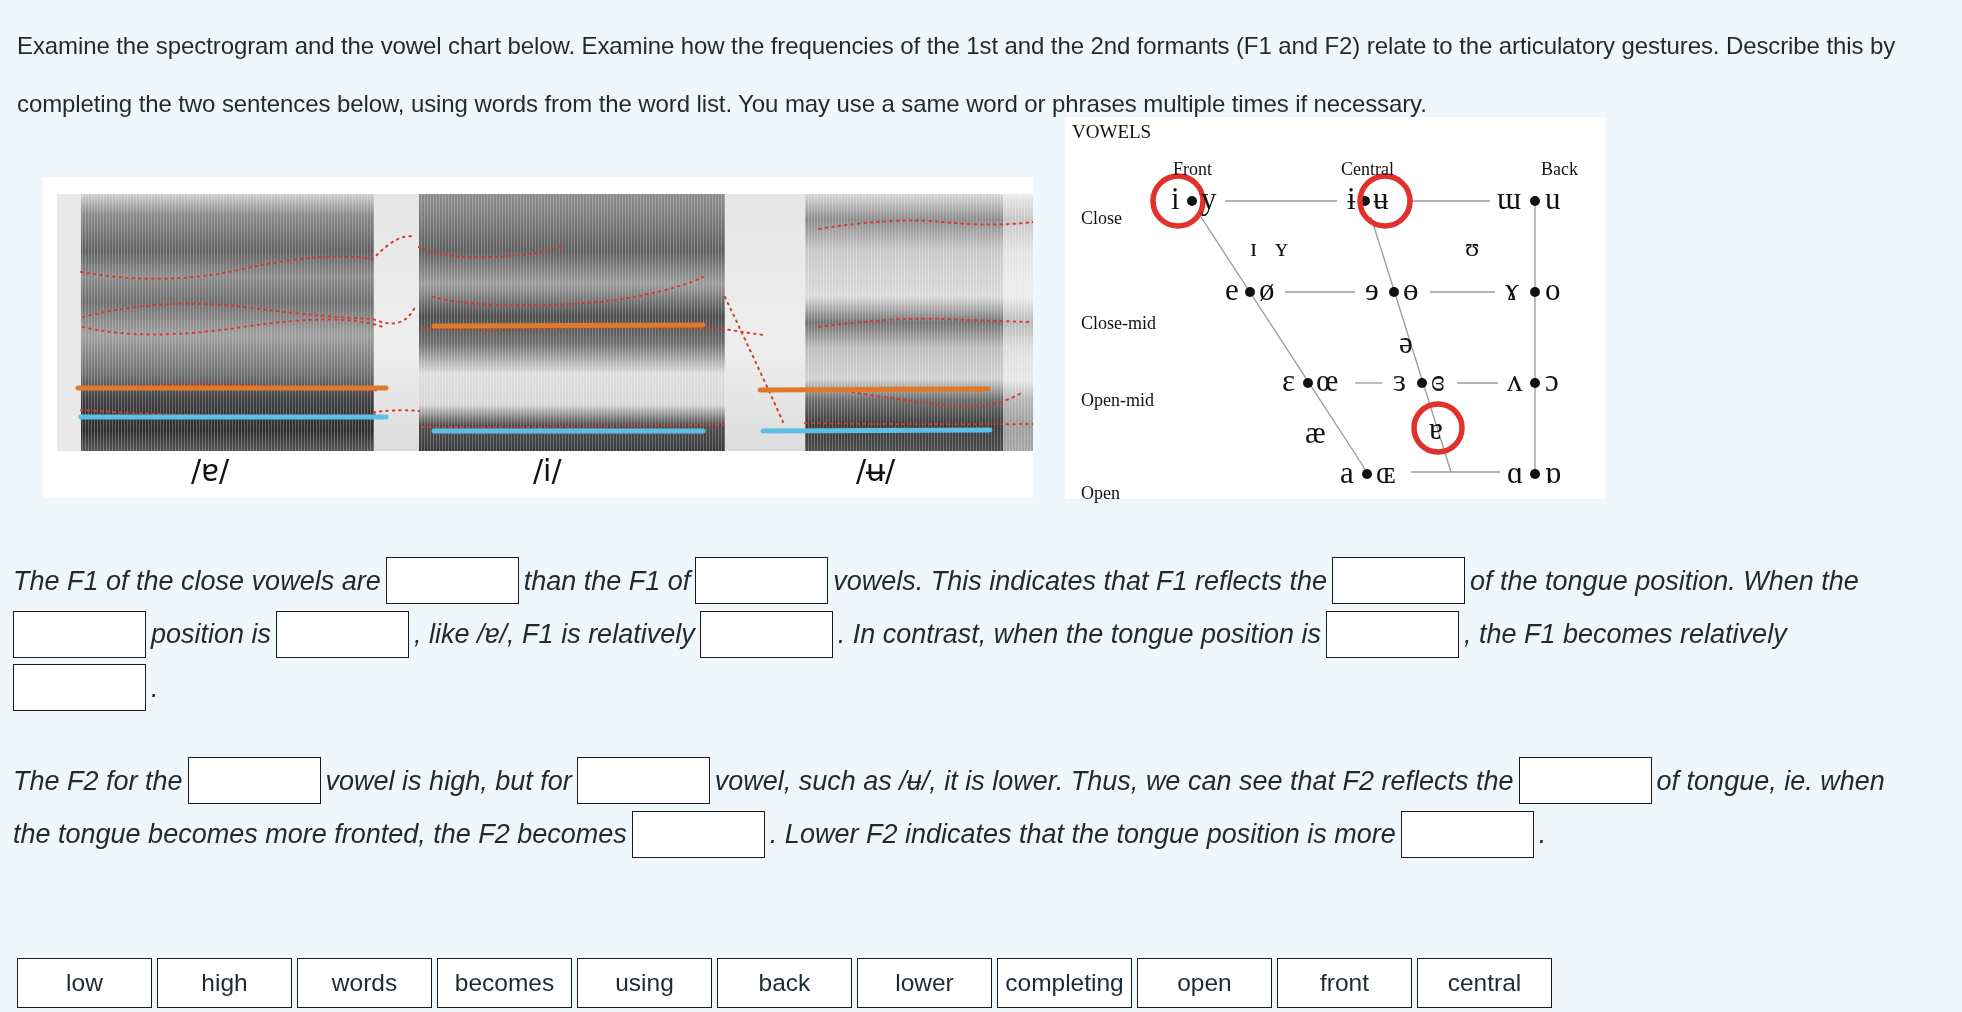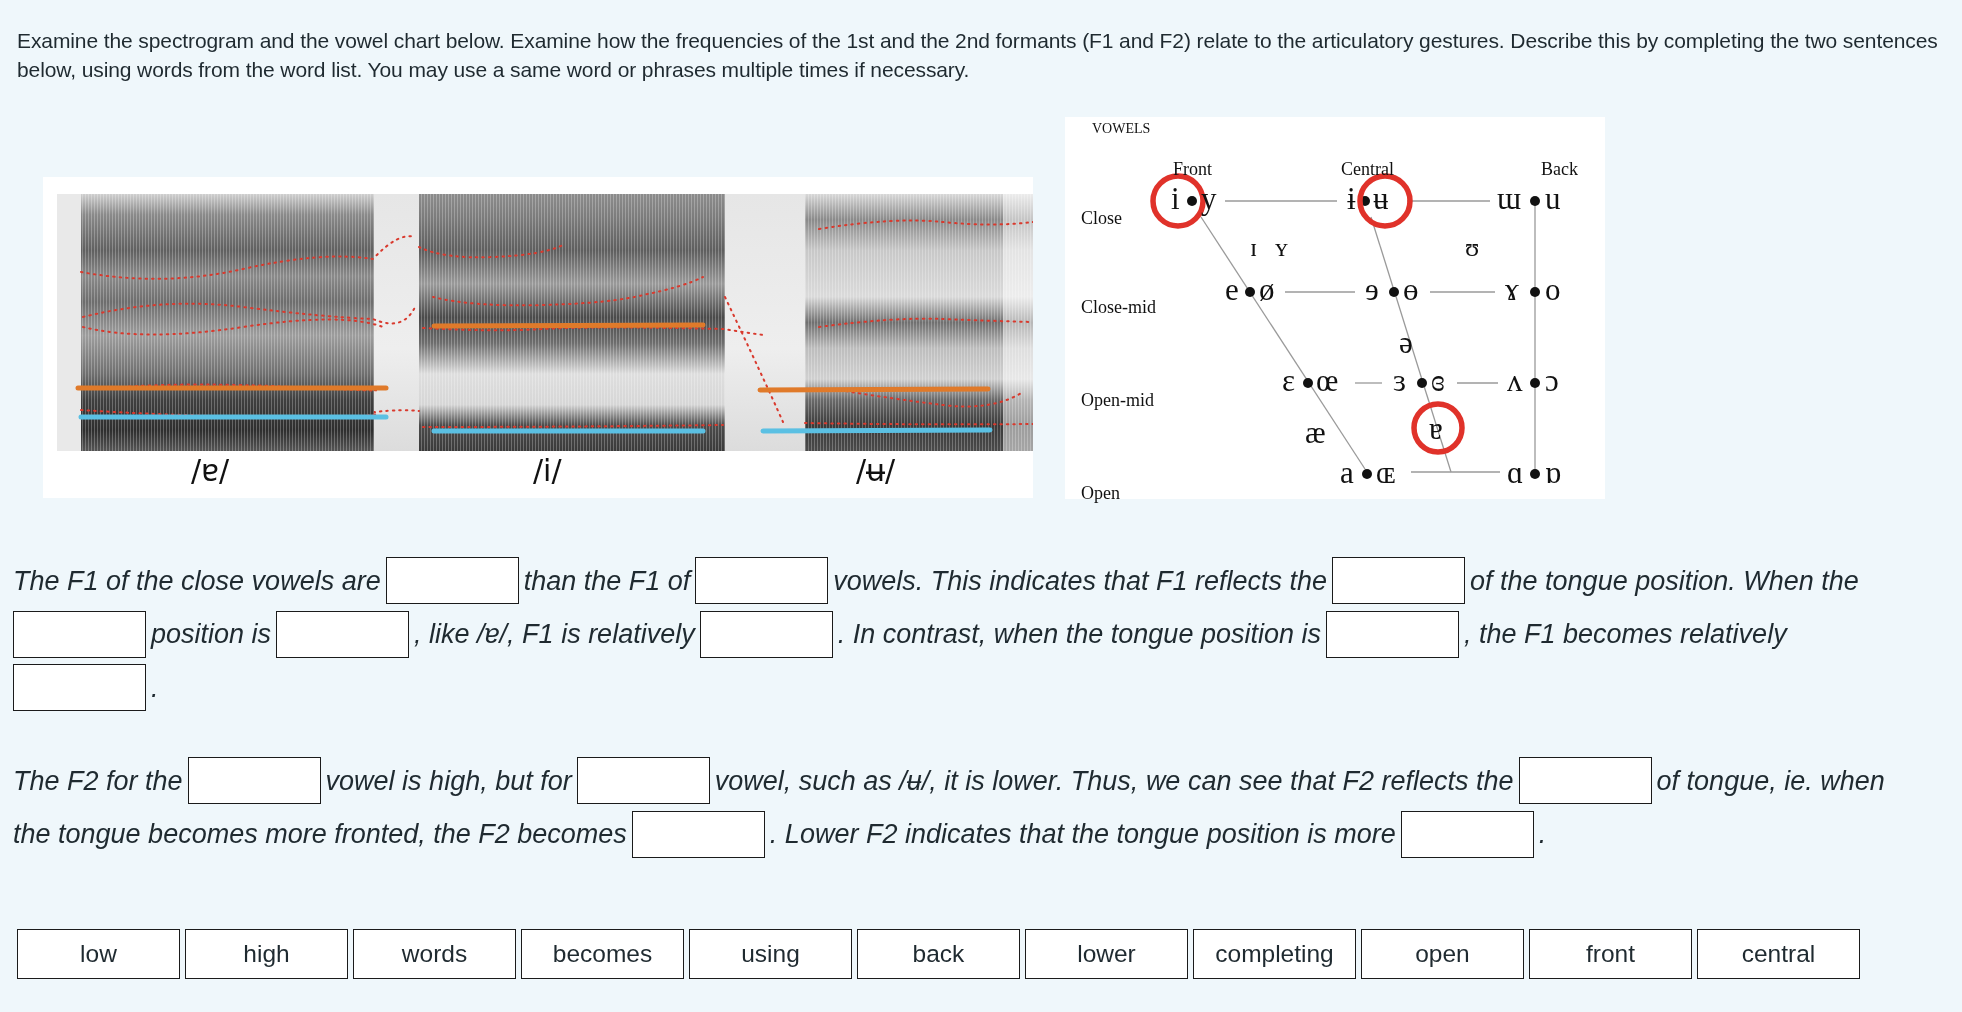--- a/index.html
+++ b/index.html
@@ -4,42 +4,42 @@
 <style>
   html, body { margin: 0; padding: 0; }
   body {
     width: 1962px; height: 1012px; overflow: hidden;
     background: #eff7fb;
     font-family: "Liberation Sans", "DejaVu Sans", sans-serif;
     color: #1f2a30;
     position: relative;
   }
   .instructions {
-    position: absolute; left: 17px; top: 26px; width: 1930px;
-    font-size: 21px; line-height: 29px; letter-spacing: -0.1px;
+    position: absolute; left: 17px; top: 17px; width: 1930px;
+    font-size: 24px; line-height: 58px; letter-spacing: -0.1px;
   }
   
   .spectro-panel {
     position: absolute; left: 43px; top: 177px; width: 990px; height: 321px;
     background: #ffffff;
   }
   .spectro-panel svg { position: absolute; left: 0; top: 0; }
   .vowel-label {
     position: absolute; top: 276px; font-size: 30px;
     font-family: "DejaVu Sans", "Liberation Sans", sans-serif; color: #111;
   }
   
   .vowel-chart {
     position: absolute; left: 1065px; top: 117px; width: 540px; height: 382px;
     background: #ffffff;
     font-family: "Liberation Serif", "DejaVu Serif", serif; color: #111;
   }
   .vowel-chart svg { position: absolute; left: 0; top: 0; }
   .vc-text { position: absolute; white-space: nowrap; }
-  .vc-title { font-size: 14px; left: 27px; top: 4px; }
+  .vc-title { font-size: 19px; left: 7px; top: 4px; }
   .vc-col { font-size: 18px; top: 42px; }
   .vc-row { font-size: 18px; left: 16px; margin-top: 16px; }
   .vc-sym { font-size: 31px; line-height: 1; }
   
   .para {
     position: absolute; left: 13px; font-size: 27px; line-height: 53px;
     width: 1930px;
     font-style: italic;
   }
   .blank {
@@ -47,24 +47,24 @@
     width: 133px; height: 47px; background: #ffffff;
     border: 1.5px solid #1b1b1b; box-sizing: border-box;
     margin: 0 5px 4px 5px;
   }
   .blank.first { margin-left: 0; }
   
   .word-bank {
     position: absolute; left: 17px; top: 929px; display: flex; gap: 5px;
   }
   .word {
-    width: 163px; height: 50px; box-sizing: border-box;
+    width: 135px; height: 50px; box-sizing: border-box;
     background: #ffffff; border: 1.5px solid #1b1b1b;
     display: flex; align-items: center; justify-content: center;
-    font-size: 24.5px; cursor: grab;
+    font-size: 24.5px; cursor: grab; margin-top: 29px;
   }
 </style>
 </head>
 <body>
 
 <div class="instructions">Examine the spectrogram and the vowel chart below. Examine how the frequencies of the 1st and the 2nd formants (F1 and F2) relate to the articulatory gestures. Describe this by completing the two sentences below, using words from the word list. You may use a same word or phrases multiple times if necessary.</div>
 
 <div class="spectro-panel">
   <svg width="990" height="321" viewBox="0 0 990 321">
     <defs>
@@ -193,21 +193,21 @@
       <circle cx="113" cy="84" r="25"></circle>
       <circle cx="320" cy="84" r="25"></circle>
       <circle cx="373" cy="311" r="24"></circle>
     </g>
   </svg>
   <div class="vc-text vc-title">VOWELS</div>
   <div class="vc-text vc-col" style="left:108px;">Front</div>
   <div class="vc-text vc-col" style="left:276px;">Central</div>
   <div class="vc-text vc-col" style="left:476px;">Back</div>
   <div class="vc-text vc-row" style="top:75px;">Close</div>
-  <div class="vc-text vc-row" style="top:164px;">Close-mid</div>
+  <div class="vc-text vc-row" style="top:180px;">Close-mid</div>
   <div class="vc-text vc-row" style="top:257px;">Open-mid</div>
   <div class="vc-text vc-row" style="top:350px;">Open</div>
 
   <div class="vc-text vc-sym" style="left:106px; top:66px;">i</div>
   <div class="vc-text vc-sym" style="left:136px; top:66px;">y</div>
   <div class="vc-text vc-sym" style="left:282px; top:66px;">ɨ</div>
   <div class="vc-text vc-sym" style="left:308px; top:66px;">ʉ</div>
   <div class="vc-text vc-sym" style="left:432px; top:66px;">ɯ</div>
   <div class="vc-text vc-sym" style="left:480px; top:66px;">u</div>
 

